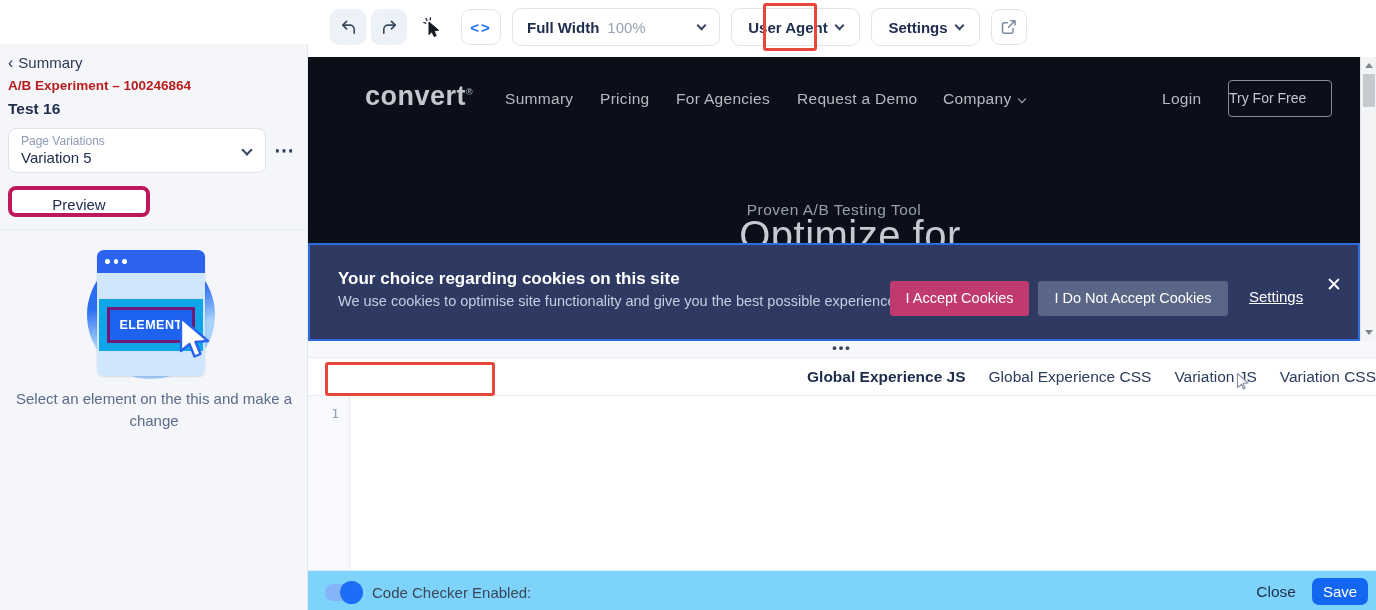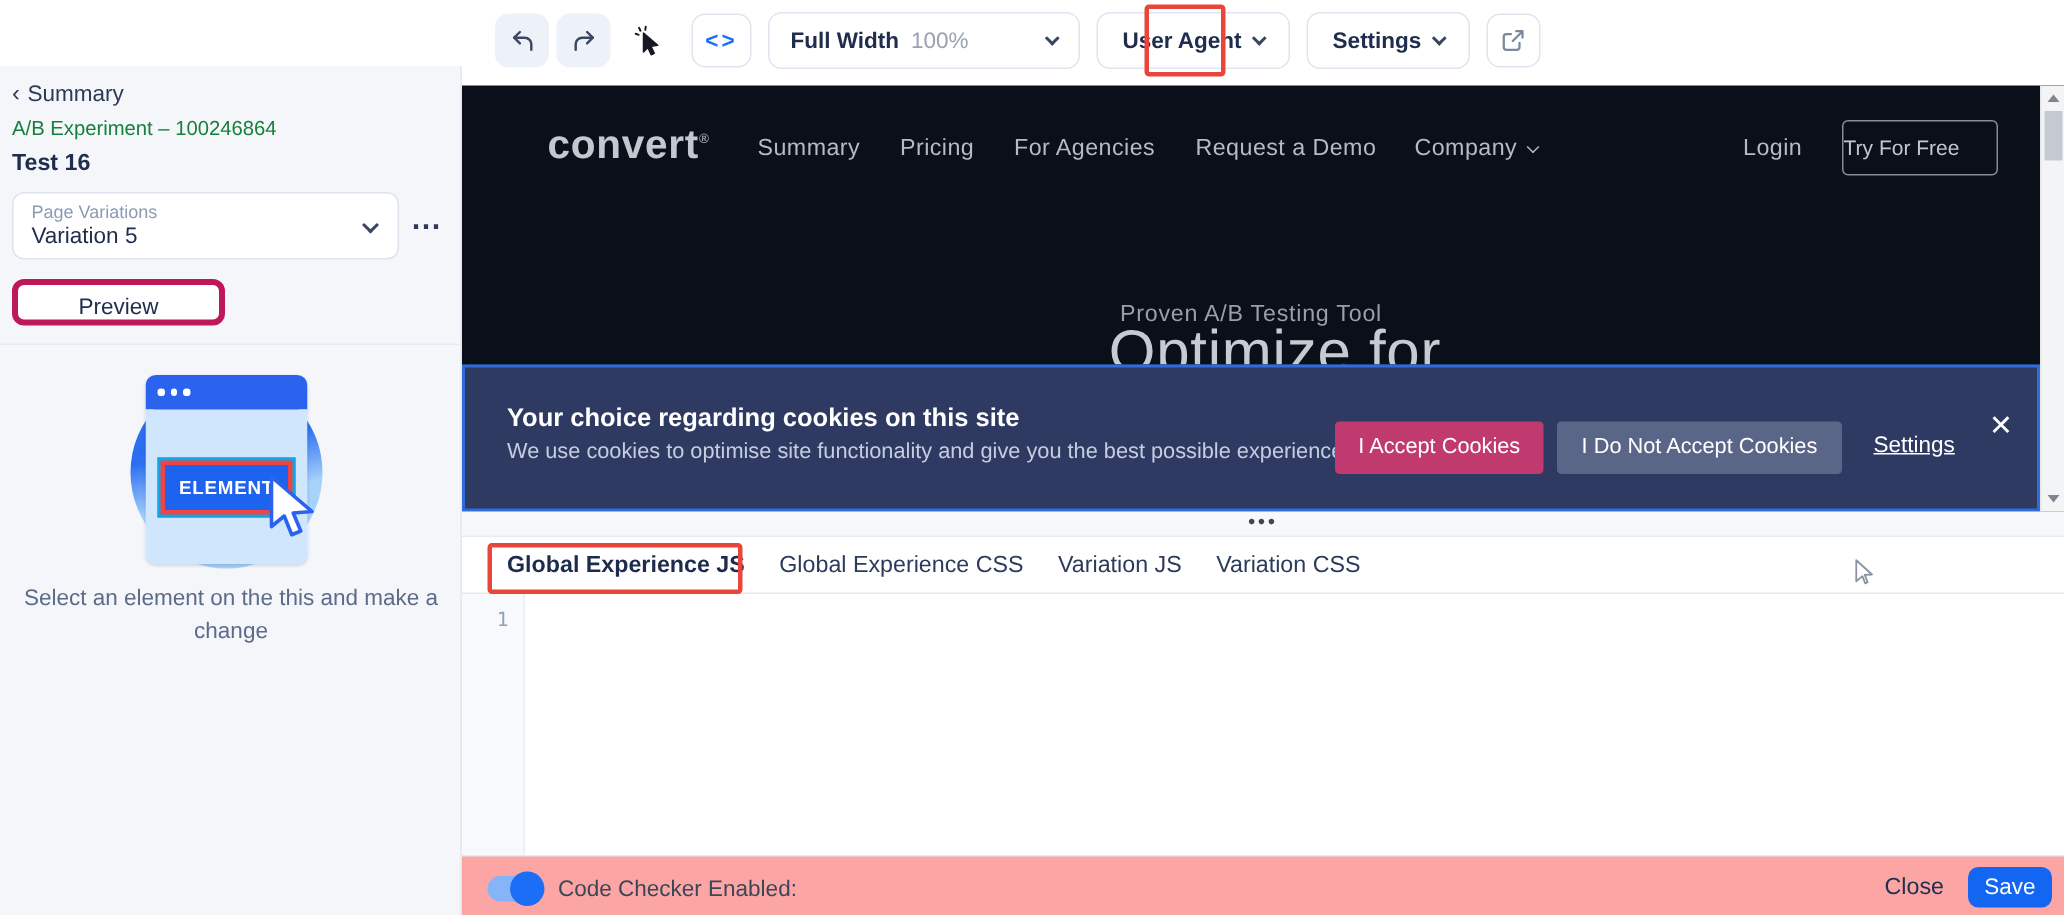--- a/index.html
+++ b/index.html
@@ -3,39 +3,39 @@
 <meta charset="utf-8">
 <style>
   * { margin:0; padding:0; box-sizing:border-box; }
   html,body { width:1376px; height:610px; font-family:"Liberation Sans", sans-serif; background:#fff; overflow:hidden; }
   #root { position:relative; width:1376px; height:610px; overflow:hidden; background:#fff; }
 
   
   .sidebar { position:absolute; left:0; top:0; width:308px; height:610px; background:#f4f6fa; border-right:1px solid #e2e7ee;margin-top:44px; }
   .sb-back { position:absolute; left:8px; top:10px; font-size:15px; color:#2c3a57; font-weight:500; cursor:pointer; }
   .sb-back .chevglyph { margin-right:5px; font-size:16px; }
-  .sb-exp { position:absolute; left:8px; top:34px; font-size:13.5px; color:#15803d; }
+  .sb-exp { position:absolute; left:8px; top:34px; font-size:13.5px; color:#b91c1c;font-weight:bold; }
   .sb-test { position:absolute; left:8px; top:56px; font-size:15.5px; font-weight:700; color:#202e4e; }
   .sb-select { position:absolute; left:8px; top:84px; width:258px; height:45px; background:#fff; border:1px solid #dde3ec; border-radius:8px; padding:5px 12px; cursor:pointer; }
   .sb-select .lbl { font-size:12px; color:#8c9bb5; line-height:14px; }
   .sb-select .val { font-size:15px; color:#202e4e; line-height:19px; }
   .chev { display:inline-block; width:8px; height:8px; border-right:2px solid #39465f; border-bottom:2px solid #39465f; transform:rotate(45deg); }
   .sb-select .chev { position:absolute; right:14px; top:17px; }
   .sb-ellipsis { position:absolute; left:274px; top:94px; font-size:20px; color:#2c3a57; letter-spacing:1px; cursor:pointer; font-weight:700; }
   .sb-preview { position:absolute; left:8px; top:142px; width:142px; height:31px; background:#fff; border:4px solid #be185d; border-radius:8px; font-size:15px; color:#202e4e; text-align:center; line-height:29px; cursor:pointer; }
   .sb-divider { position:absolute; left:0; top:185px; width:308px; height:1px; background:#e7ebf1; }
 
   
   .illus { position:absolute; left:87px; top:207px; width:128px; height:128px; border-radius:50%;
            background:linear-gradient(168deg,#2c6ef2 0%,#2c6ef2 38%,#a7d2fa 62%,#a7d2fa 100%); }
   .browser { position:absolute; left:97px; top:206px; width:108px; height:126px; border-radius:7px; overflow:hidden; box-shadow:0 1px 2px rgba(20,40,90,.15); }
   .browser .bar { height:23px; background:#2b63ee; display:flex; align-items:center; padding-left:8px; gap:4px; }
   .browser .bar i { width:4.5px; height:4.5px; border-radius:50%; background:#fff; }
   .browser .body { height:103px; background:#cfe6fd; display:flex; align-items:center; justify-content:center; }
-  .elem-frame { border:2px solid #0ea5e9; background:#ef4444; padding:3px; }
+  .elem-frame { border:8px solid #0ea5e9; background:#701a75; padding:3px; }
   .elem-btn { background:#1e63ef; color:#fff; font-weight:700; font-size:12.5px; letter-spacing:.5px; padding:8px 9px; }
   .illus-cursor { position:absolute; left:178px; top:272px; }
   .sb-msg { position:absolute; left:14px; top:344px; width:280px; text-align:center; font-size:15px; line-height:1.45; color:#5b6b89; }
 
   
   .toolbar { position:absolute; left:308px; top:0; width:1068px; height:57px; background:#fff; }
   .tb-btn { position:absolute; top:9px; height:36px; border-radius:9px; display:flex; align-items:center; justify-content:center; cursor:pointer; background:#edf1f8; border:1px solid #edf1f8; }
   .tb-undo { left:22px; width:36px; }
   .tb-redo { left:63px; width:36px; }
   .tb-cursor { left:106px; width:38px; background:#fff; border-color:#fff; }
@@ -78,34 +78,34 @@
   
   .pv-scroll { position:absolute; right:0; top:0; width:16px; height:284px; background:#f3f4f6; border-left:1px solid #e4e6e9; }
   .pv-scroll .arrow { position:absolute; left:4px; width:0; height:0; border-left:4px solid transparent; border-right:4px solid transparent; }
   .pv-scroll .up { top:6px; border-bottom:5px solid #7e868f; }
   .pv-scroll .down { bottom:6px; border-top:5px solid #7e868f; }
   .pv-thumb { position:absolute; left:2px; top:17px; width:12px; height:33px; background:#c5cad1; cursor:grab; }
 
   
   .strip { position:absolute; left:308px; top:341px; width:1068px; height:17px; background:#f6f8fb; border-bottom:1px solid #e8ecf2; text-align:center; }
   .strip .dots { font-size:13px; color:#3c4758; letter-spacing:2px; line-height:13px; cursor:row-resize; font-weight:700; }
-  .tabs { position:absolute; left:308px; top:358px; width:1068px; height:38px; background:#fff; border-bottom:1px solid #e6eaf0; display:flex; align-items:center; gap:23px; padding-left:30px; }
+  .tabs { position:absolute; left:308px; top:358px; width:1068px; height:38px; background:#fff; border-bottom:1px solid #e6eaf0; display:flex; align-items:center; gap:23px; padding-left:30px;justify-content:flex-end; }
   .tab { font-size:15.5px; color:#2b3b5c; cursor:pointer; white-space:nowrap; }
   .tab.active { color:#1d2c4c; font-weight:600; }
 
   .mouse-cursor { position:absolute; left:1236px; top:372px; z-index:60; pointer-events:none; }
 
   
   .editor { position:absolute; left:308px; top:396px; width:1068px; height:174px; background:#fff; }
   .gutter { position:absolute; left:0; top:0; width:42px; height:174px; background:#f7f9fc; border-right:1px solid #e9edf3; }
   .lineno { position:absolute; right:10px; top:10px; font-family:"DejaVu Sans Mono", monospace; font-size:13px; color:#93a0b4; }
   .codearea { position:absolute; left:42px; top:0; right:0; bottom:0; background:#fff; font-family:"DejaVu Sans Mono", monospace; font-size:13px; color:#333; padding:10px; }
 
   
-  .footer { position:absolute; left:308px; top:570px; width:1068px; height:40px; background:#fca5a5; border-top:1px solid #e6eaf0; }
+  .footer { position:absolute; left:308px; top:570px; width:1068px; height:40px; background:#7dd3fc; border-top:1px solid #e6eaf0; }
   .toggle { position:absolute; left:17px; top:13px; width:36px; height:17px; background:#85b4f9; border-radius:10px; cursor:pointer; }
   .toggle .knob { position:absolute; right:-2px; top:-3px; width:23px; height:23px; border-radius:50%; background:#1b6ef5; }
   .ft-label { position:absolute; left:64px; top:13px; font-size:15px; color:#3b4656; }
   .ft-close { position:absolute; right:80px; top:12px; font-size:15.5px; color:#22304f; cursor:pointer; }
   .ft-save { position:absolute; right:8px; top:7px; width:56px; height:27px; background:#1266f1; border-radius:7px; color:#fff; font-size:15px; text-align:center; line-height:27px; cursor:pointer; }
 </style>
 </head>
 <body>
 
 <div id="root">

